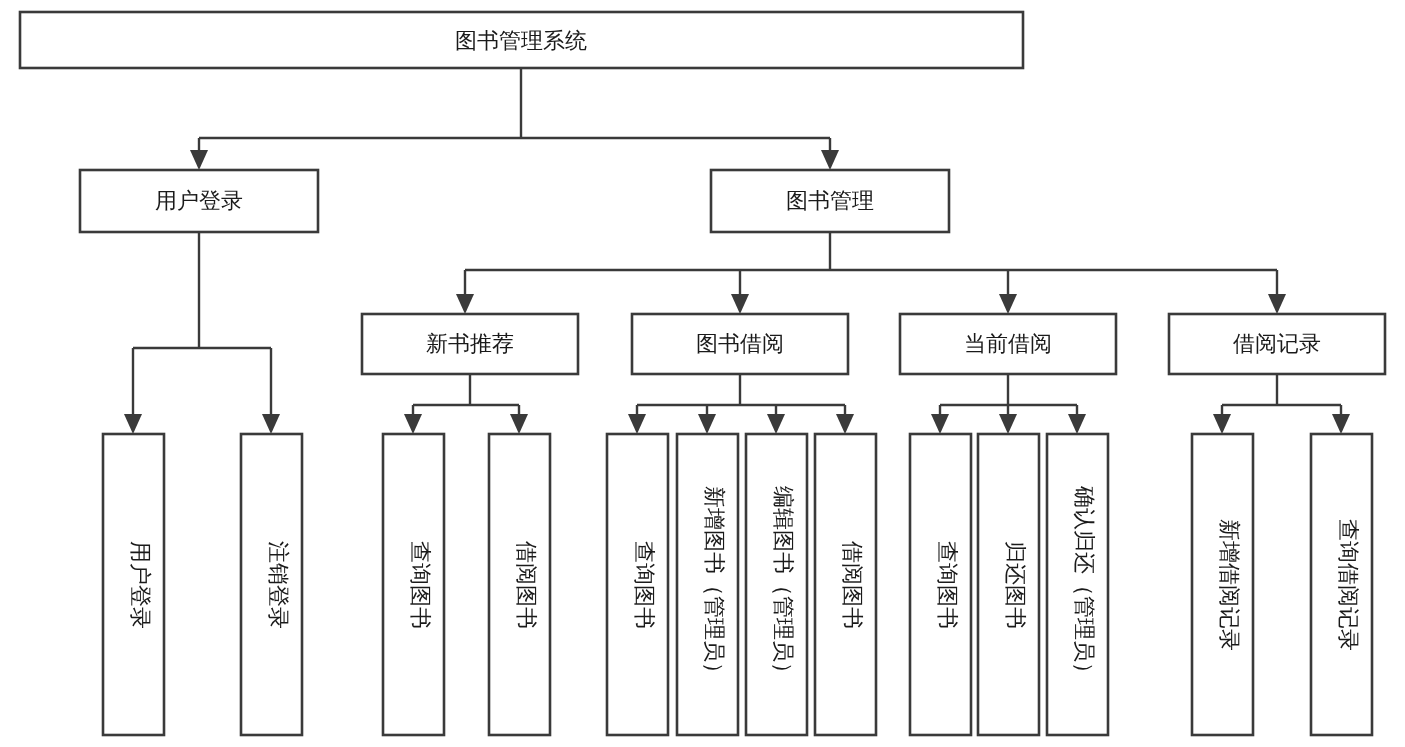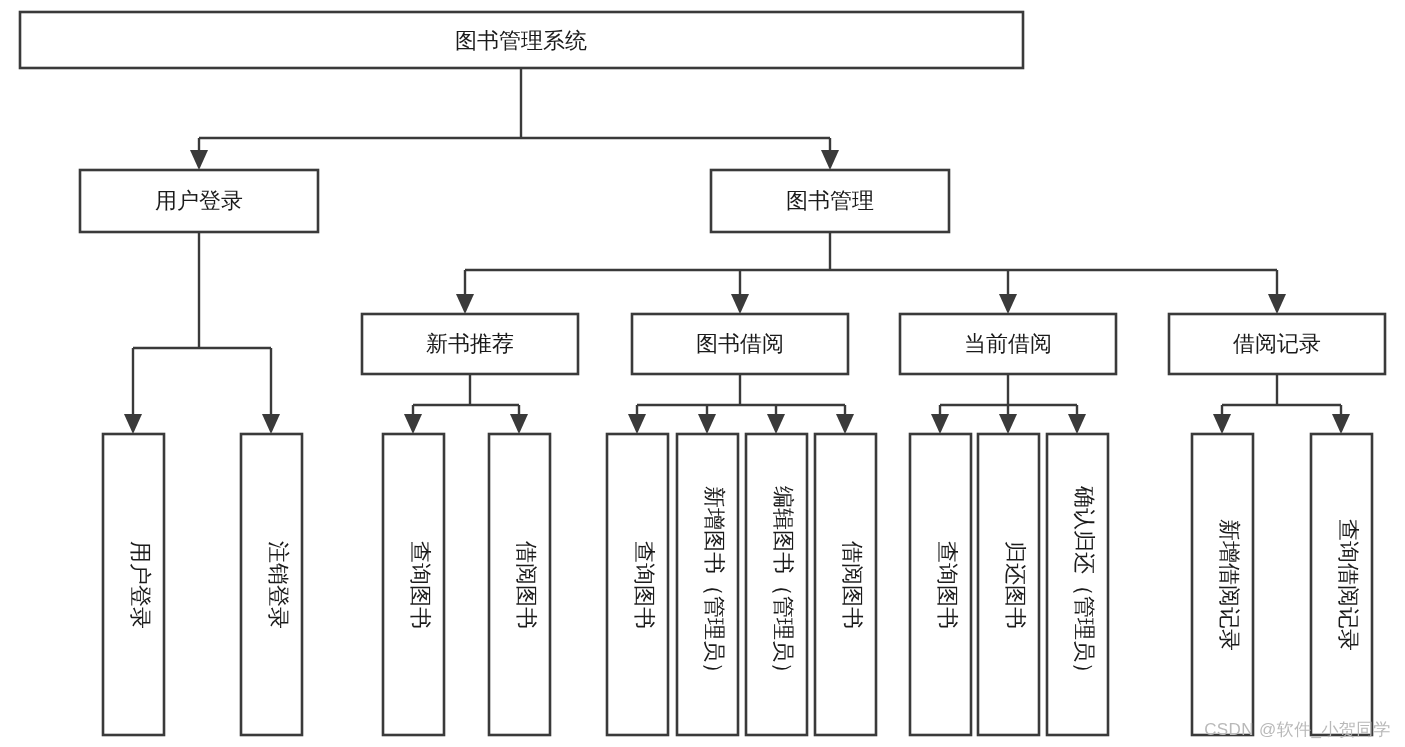--- a/index.html
+++ b/index.html
@@ -229,14 +229,13 @@
       <text class="node-label-v" x="1222" y="585" transform="rotate(90 1222 585)">新增借阅记录</text>
     </g>
 
     <g>
       <rect class="node-box" x="1311" y="434" width="61" height="301"></rect>
       <text class="node-label-v" x="1341" y="585" transform="rotate(90 1341 585)">查询借阅记录</text>
     </g>
 
   </svg>
 
-  <div class="watermark">CSDN @软件_小贺同学</div>
 </div>
 
 </body></html>

